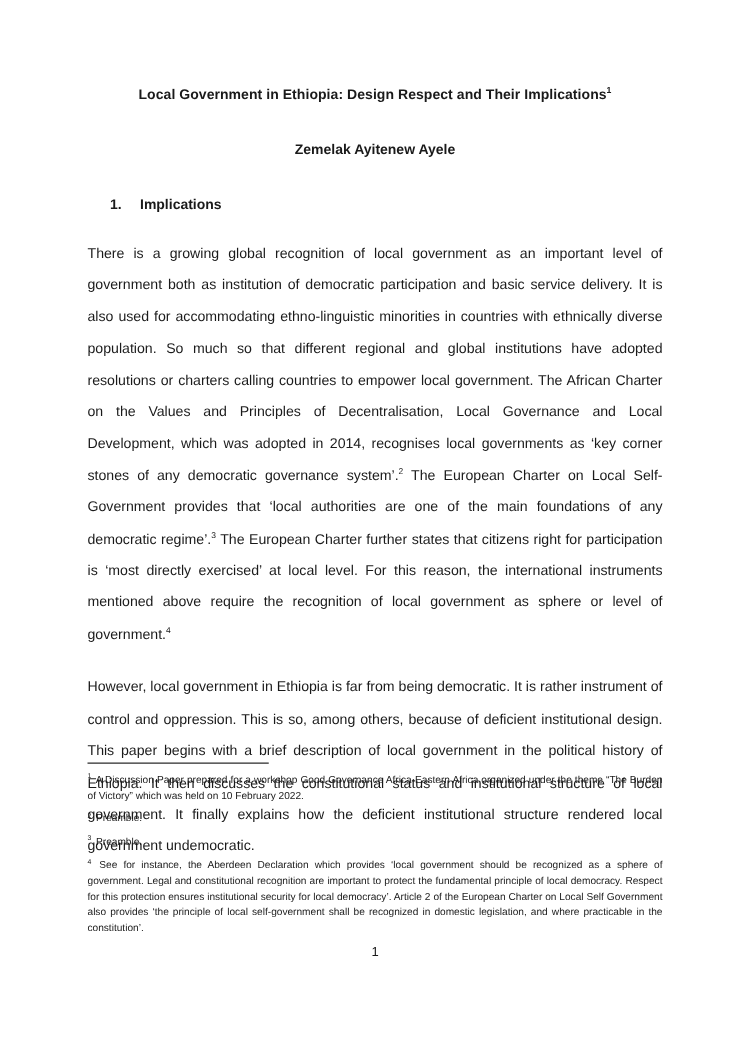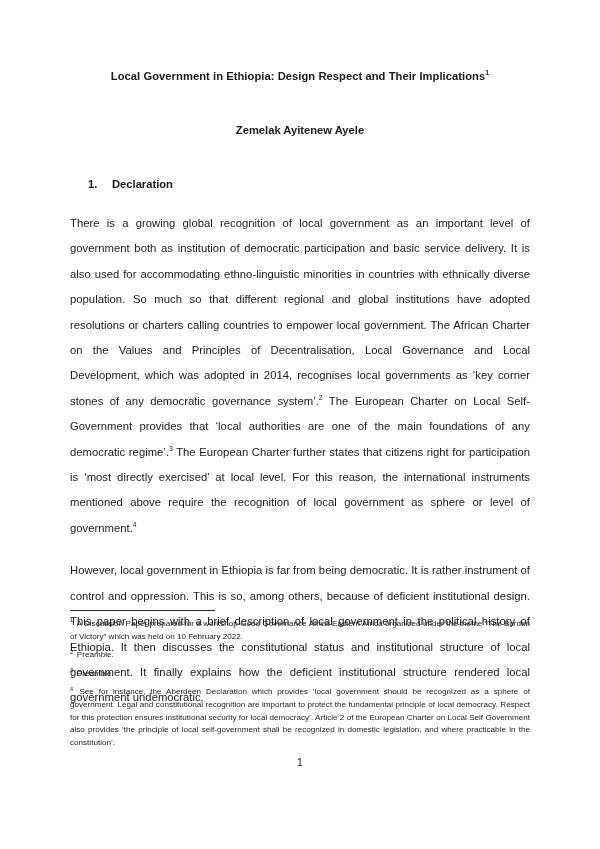--- a/index.html
+++ b/index.html
@@ -36,21 +36,21 @@
   .doc-title {
     margin: 0;
     padding-top: 68px;
     text-align: center;
     font-size: 11.2px;
     font-weight: bold;
     line-height: 16px;
     letter-spacing: 0.05px;
   }
   .doc-author {
-    margin: 12px;
+    margin: 2px;
     padding-top: 26px;
     text-align: center;
     font-size: 11.2px;
     font-weight: bold;
     line-height: 16px;
   }
 
   sup {
     font-size: 0.62em;
     vertical-align: super;
@@ -134,21 +134,21 @@
 <div class="page">
 
   <div class="content">
 
     <h1 class="doc-title"><span>Local Government in Ethiopia: Design Respect and Their Implications</span><sup>1</sup></h1>
 
     <p class="doc-author">Zemelak Ayitenew Ayele</p>
 
     <h2 class="section-heading">
       <span class="num">1.</span>
-      <span>Declaration</span>
+      <span>Implications</span>
     </h2>
 
     <p class="body-para first" id="para-1">There is a growing global recognition of local government as an important level of government both as institution of democratic participation and basic service delivery. It is also used for accommodating ethno-linguistic minorities in countries with ethnically diverse population. So much so that different regional and global institutions have adopted resolutions or charters calling countries to empower local government. The African Charter on the Values and Principles of Decentralisation, Local Governance and Local Development, which was adopted in 2014, recognises local governments as ‘key corner stones of any democratic governance system’.<sup>2</sup> The European Charter on Local Self-Government provides that ‘local authorities are one of the main foundations of any democratic regime’.<sup>3</sup> The European Charter further states that citizens right for participation is ‘most directly exercised’ at local level. For this reason, the international instruments mentioned above require the recognition of local government as sphere or level of government.<sup>4</sup></p>
     <p class="body-para" id="para-2">However, local government in Ethiopia is far from being democratic. It is rather instrument of control and oppression. This is so, among others, because of deficient institutional design. This paper begins with a brief description of local government in the political history of Ethiopia. It then discusses the constitutional status and institutional structure of local government. It finally explains how the deficient institutional structure rendered local government undemocratic.</p>
 
   </div>
 
   <div class="footnotes">
     <div class="fn-rule"></div>
     <div id="footnote-list">

